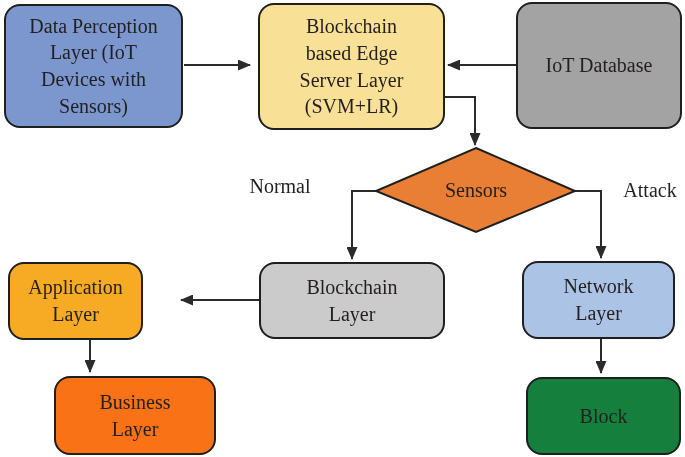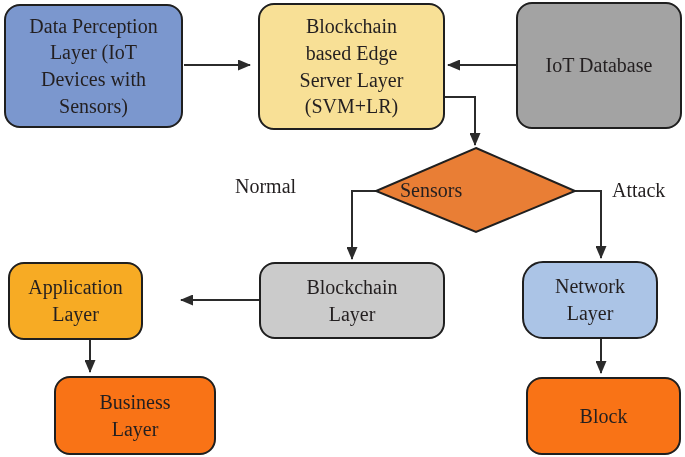--- a/index.html
+++ b/index.html
@@ -38,29 +38,29 @@
     text-align: center;
   }
   .node .lbl, .float-lbl {
     white-space: pre-line;
     font-size: 20px;
     line-height: 1.33;
     color: #231f20;
   }
   .float-lbl {
     position: absolute;
-    text-align: left;
+    text-align: center;
   }
   
   .n-data-perception { left: 4px;   top: 4px;   width: 179px; height: 124px; }
   .n-edge-server     { left: 258px; top: 3px;   width: 187px; height: 127px; }
   .n-iot-database    { left: 516px; top: 2px;   width: 166px; height: 127px; }
   .n-application     { left: 8px;   top: 262px; width: 135px; height: 78px; }
   .n-blockchain      { left: 259px; top: 262px; width: 186px; height: 77px; }
-  .n-network         { left: 522px; top: 261px; width: 136px; height: 78px; border-radius: 21px; }
+  .n-network         { left: 522px; top: 261px; width: 153px; height: 78px; }
   .n-business        { left: 8px;   top: 376px; width: 162px; height: 79px; }
   .n-block           { left: 526px; top: 377px; width: 155px; height: 78px; }
   .l-decision { left: 400px; top: 177px; width: 152px; }
   .l-normal   { left: 235px; top: 173px; width: 90px; }
   .l-attack   { left: 612px; top: 177px; width: 76px; }
 </style>
 </head>
 <body>
 
 <div class="canvas">
@@ -119,17 +119,17 @@
   <div class="node n-network" style="background-color: rgb(171, 196, 230);">
     <span class="lbl">Network
 Layer</span>
   </div>
 
   <div class="node n-business" style="background-color: #f97316; margin-left: 46px;">
     <span class="lbl">Business
 Layer</span>
   </div>
 
-  <div class="node n-block" style="background-color: #f97316;">
+  <div class="node n-block" style="background-color: #15803d;">
     <span class="lbl">Block</span>
   </div>
 
 </div>
 
 </body></html>

